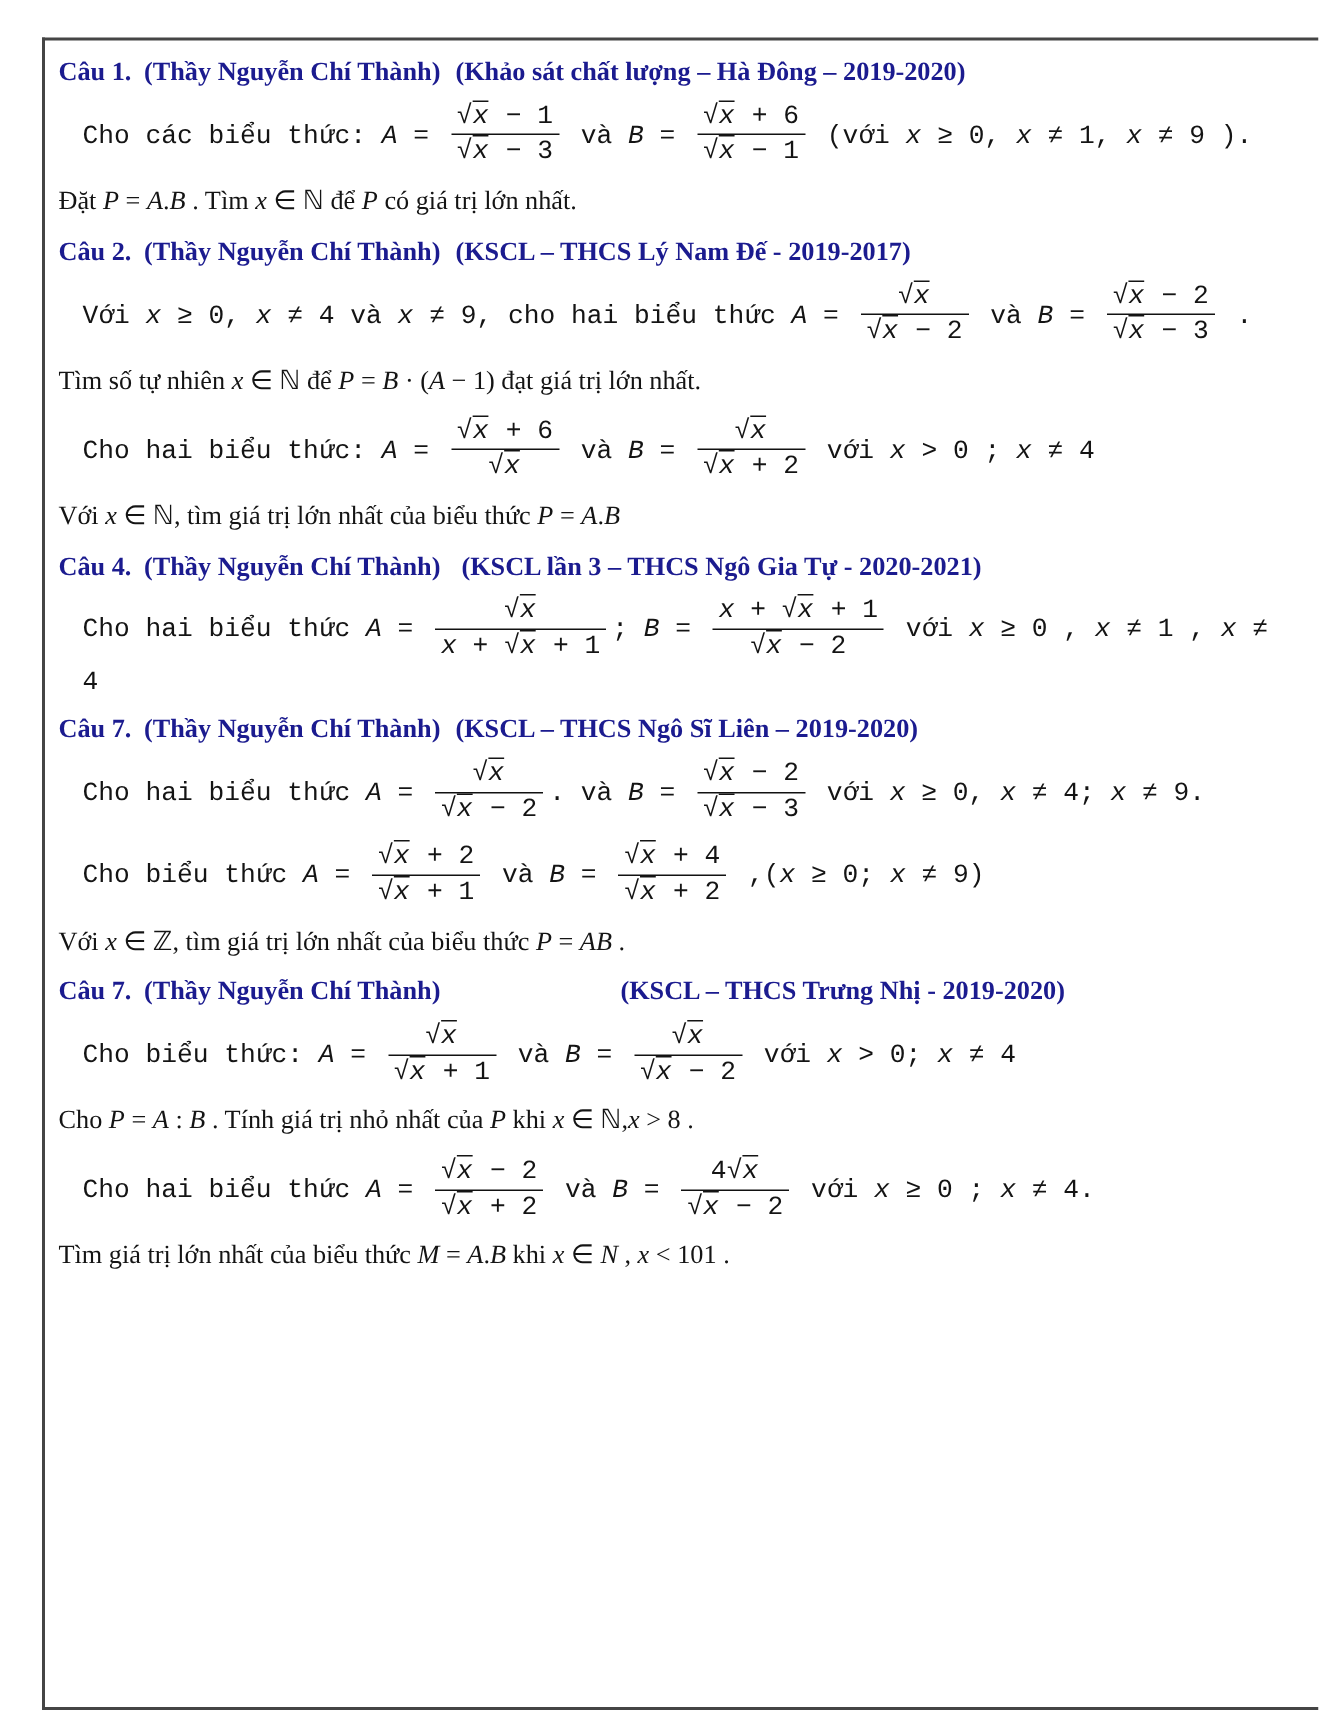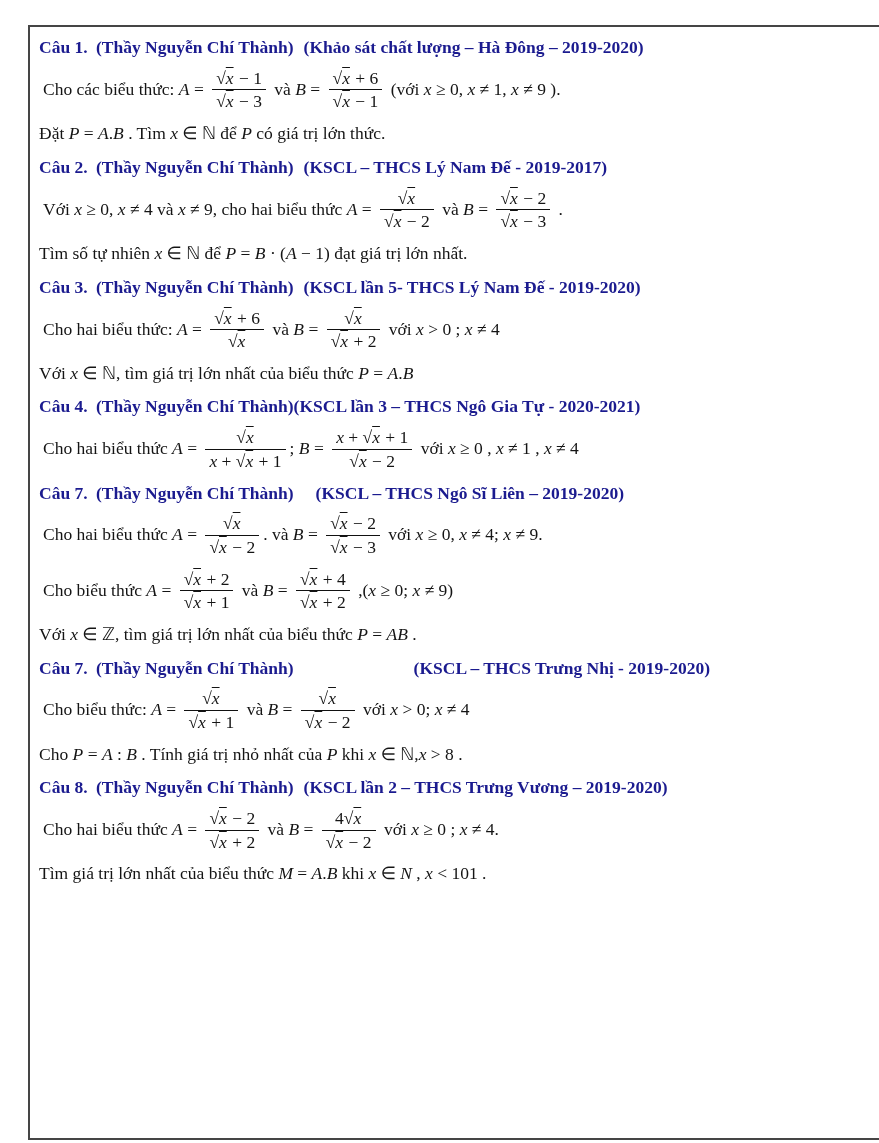--- a/index.html
+++ b/index.html
@@ -35,21 +35,21 @@
     margin:9px 0 2px 0;
     white-space:nowrap;
   }
   .p-label{margin-right:4px;}
   .p-source{display:inline-block;}
   .p-line{
     font-size:17.5px;
     line-height:1.3;
     margin:7px 0;
   }
-  .p-body{margin:8px 0 6px 4px;}
+  .p-body{margin:8px 0 6px 16px;font-family:Liberation Mono, monospace;}
   .p-task{margin:8px 0 12px 0;}
   .mi{font-style:italic;}
   .mtext{font-style:normal;}
   .frac{
     display:inline-block;
     vertical-align:middle;
     text-align:center;
     margin:2px 4px;
     line-height:1.12;
   }
@@ -62,49 +62,47 @@
 </style>
 </head>
 <body>
 
 <div class="page">
   <div class="frame">
     <div>
         <section class="problem">
           <div class="p-header"><span class="p-label">Câu 1. </span><span class="p-author">(Thầy Nguyễn Chí Thành)</span><span class="p-source" style="margin-left: 10px;">(Khảo sát chất lượng – Hà Đông – 2019-2020)</span></div>
           <div class="p-line p-body"><span class="mtext">Cho các biểu thức:  </span><span class="mi">A</span><span class="mtext"> = </span><span class="frac"><span class="fn"><span class="sq"><span class="sq-sign">√</span><span class="rad">x</span></span><span class="mtext"> − 1</span></span><span class="fd"><span class="sq"><span class="sq-sign">√</span><span class="rad">x</span></span><span class="mtext"> − 3</span></span></span><span class="mtext"> và </span><span class="mi">B</span><span class="mtext"> = </span><span class="frac"><span class="fn"><span class="sq"><span class="sq-sign">√</span><span class="rad">x</span></span><span class="mtext"> + 6</span></span><span class="fd"><span class="sq"><span class="sq-sign">√</span><span class="rad">x</span></span><span class="mtext"> − 1</span></span></span><span class="mtext"> (với </span><span class="mi">x</span><span class="mtext"> ≥ 0, </span><span class="mi">x</span><span class="mtext"> ≠ 1, </span><span class="mi">x</span><span class="mtext"> ≠ 9 ).</span></div>
-          <div class="p-line p-task"><span class="mtext">Đặt </span><span class="mi">P</span><span class="mtext"> = </span><span class="mi">A</span><span class="mtext">.</span><span class="mi">B</span><span class="mtext"> . Tìm </span><span class="mi">x</span><span class="mtext"> ∈ ℕ để </span><span class="mi">P</span><span class="mtext"> có giá trị lớn thức.</span></div>
+          <div class="p-line p-task"><span class="mtext">Đặt </span><span class="mi">P</span><span class="mtext"> = </span><span class="mi">A</span><span class="mtext">.</span><span class="mi">B</span><span class="mtext"> . Tìm </span><span class="mi">x</span><span class="mtext"> ∈ ℕ để </span><span class="mi">P</span><span class="mtext"> có giá trị lớn nhất.</span></div>
         </section>
         <section class="problem">
           <div class="p-header"><span class="p-label">Câu 2. </span><span class="p-author">(Thầy Nguyễn Chí Thành)</span><span class="p-source" style="margin-left: 10px;">(KSCL – THCS Lý Nam Đế - 2019-2017)</span></div>
           <div class="p-line p-body"><span class="mtext">Với </span><span class="mi">x</span><span class="mtext"> ≥ 0, </span><span class="mi">x</span><span class="mtext"> ≠ 4 và </span><span class="mi">x</span><span class="mtext"> ≠ 9, cho hai biểu thức </span><span class="mi">A</span><span class="mtext"> = </span><span class="frac"><span class="fn"><span class="sq"><span class="sq-sign">√</span><span class="rad">x</span></span></span><span class="fd"><span class="sq"><span class="sq-sign">√</span><span class="rad">x</span></span><span class="mtext"> − 2</span></span></span><span class="mtext"> và </span><span class="mi">B</span><span class="mtext"> = </span><span class="frac"><span class="fn"><span class="sq"><span class="sq-sign">√</span><span class="rad">x</span></span><span class="mtext"> − 2</span></span><span class="fd"><span class="sq"><span class="sq-sign">√</span><span class="rad">x</span></span><span class="mtext"> − 3</span></span></span><span class="mtext"> .</span></div>
           <div class="p-line p-task"><span class="mtext">Tìm số tự nhiên </span><span class="mi">x</span><span class="mtext"> ∈ ℕ để </span><span class="mi">P</span><span class="mtext"> = </span><span class="mi">B</span><span class="mtext"> · (</span><span class="mi">A</span><span class="mtext"> − 1) đạt giá trị lớn nhất.</span></div>
         </section>
         <section class="problem">
-          <div class="p-header"><span class="p-label">Câu 3. </span><span class="p-author">(Thầy Nguyễn Chí Thành)</span><span class="p-source" style="margin-left: 10px;">(KSCL lần 5- THCS Lý Nam Đế - 2019-2020)</span></div>
           <div class="p-line p-body"><span class="mtext">Cho hai biểu thức: </span><span class="mi">A</span><span class="mtext"> = </span><span class="frac"><span class="fn"><span class="sq"><span class="sq-sign">√</span><span class="rad">x</span></span><span class="mtext"> + 6</span></span><span class="fd"><span class="sq"><span class="sq-sign">√</span><span class="rad">x</span></span></span></span><span class="mtext"> và </span><span class="mi">B</span><span class="mtext"> = </span><span class="frac"><span class="fn"><span class="sq"><span class="sq-sign">√</span><span class="rad">x</span></span></span><span class="fd"><span class="sq"><span class="sq-sign">√</span><span class="rad">x</span></span><span class="mtext"> + 2</span></span></span><span class="mtext"> với </span><span class="mi">x</span><span class="mtext"> &gt; 0 ; </span><span class="mi">x</span><span class="mtext"> ≠ 4</span></div>
           <div class="p-line p-task"><span class="mtext">Với </span><span class="mi">x</span><span class="mtext"> ∈ ℕ, tìm giá trị lớn nhất của biểu thức </span><span class="mi">P</span><span class="mtext"> = </span><span class="mi">A</span><span class="mtext">.</span><span class="mi">B</span></div>
         </section>
         <section class="problem">
-          <div class="p-header"><span class="p-label">Câu 4. </span><span class="p-author">(Thầy Nguyễn Chí Thành)</span><span class="p-source" style="margin-left: 0; text-align: right;">(KSCL lần 3 – THCS Ngô Gia Tự - 2020-2021)</span></div>
+          <div class="p-header"><span class="p-label">Câu 4. </span><span class="p-author">(Thầy Nguyễn Chí Thành)</span><span class="p-source" style="margin-left: 14px; text-align: right;">(KSCL lần 3 – THCS Ngô Gia Tự - 2020-2021)</span></div>
           <div class="p-line p-body"><span class="mtext">Cho hai biểu thức </span><span class="mi">A</span><span class="mtext"> = </span><span class="frac"><span class="fn"><span class="sq"><span class="sq-sign">√</span><span class="rad">x</span></span></span><span class="fd"><span class="mi">x</span><span class="mtext"> + </span><span class="sq"><span class="sq-sign">√</span><span class="rad">x</span></span><span class="mtext"> + 1</span></span></span><span class="mtext">;  </span><span class="mi">B</span><span class="mtext"> = </span><span class="frac"><span class="fn"><span class="mi">x</span><span class="mtext"> + </span><span class="sq"><span class="sq-sign">√</span><span class="rad">x</span></span><span class="mtext"> + 1</span></span><span class="fd"><span class="sq"><span class="sq-sign">√</span><span class="rad">x</span></span><span class="mtext"> − 2</span></span></span><span class="mtext"> với </span><span class="mi">x</span><span class="mtext"> ≥ 0 , </span><span class="mi">x</span><span class="mtext"> ≠ 1 , </span><span class="mi">x</span><span class="mtext"> ≠ 4</span></div>
         </section>
         <section class="problem">
-          <div class="p-header"><span class="p-label">Câu 7. </span><span class="p-author">(Thầy Nguyễn Chí Thành)</span><span class="p-source" style="margin-left: 22px;">(KSCL – THCS Ngô Sĩ Liên – 2019-2020)</span></div>
+          <div class="p-header"><span class="p-label">Câu 7. </span><span class="p-author">(Thầy Nguyễn Chí Thành)</span><span class="p-source" style="margin-left: 10px;">(KSCL – THCS Ngô Sĩ Liên – 2019-2020)</span></div>
           <div class="p-line p-body"><span class="mtext">Cho hai biểu thức </span><span class="mi">A</span><span class="mtext"> = </span><span class="frac"><span class="fn"><span class="sq"><span class="sq-sign">√</span><span class="rad">x</span></span></span><span class="fd"><span class="sq"><span class="sq-sign">√</span><span class="rad">x</span></span><span class="mtext"> − 2</span></span></span><span class="mtext">. và </span><span class="mi">B</span><span class="mtext"> = </span><span class="frac"><span class="fn"><span class="sq"><span class="sq-sign">√</span><span class="rad">x</span></span><span class="mtext"> − 2</span></span><span class="fd"><span class="sq"><span class="sq-sign">√</span><span class="rad">x</span></span><span class="mtext"> − 3</span></span></span><span class="mtext"> với </span><span class="mi">x</span><span class="mtext"> ≥ 0, </span><span class="mi">x</span><span class="mtext"> ≠ 4; </span><span class="mi">x</span><span class="mtext"> ≠ 9.</span></div>
         </section>
         <section class="problem">
           <div class="p-line p-body"><span class="mtext">Cho biểu thức </span><span class="mi">A</span><span class="mtext"> = </span><span class="frac"><span class="fn"><span class="sq"><span class="sq-sign">√</span><span class="rad">x</span></span><span class="mtext"> + 2</span></span><span class="fd"><span class="sq"><span class="sq-sign">√</span><span class="rad">x</span></span><span class="mtext"> + 1</span></span></span><span class="mtext"> và </span><span class="mi">B</span><span class="mtext"> = </span><span class="frac"><span class="fn"><span class="sq"><span class="sq-sign">√</span><span class="rad">x</span></span><span class="mtext"> + 4</span></span><span class="fd"><span class="sq"><span class="sq-sign">√</span><span class="rad">x</span></span><span class="mtext"> + 2</span></span></span><span class="mtext"> ,(</span><span class="mi">x</span><span class="mtext"> ≥ 0;  </span><span class="mi">x</span><span class="mtext"> ≠ 9)</span></div>
           <div class="p-line p-task"><span class="mtext">Với </span><span class="mi">x</span><span class="mtext"> ∈ ℤ, tìm giá trị lớn nhất của biểu thức </span><span class="mi">P</span><span class="mtext"> = </span><span class="mi">AB</span><span class="mtext"> .</span></div>
         </section>
         <section class="problem">
           <div class="p-header"><span class="p-label">Câu 7. </span><span class="p-author">(Thầy Nguyễn Chí Thành)</span><span class="p-source" style="margin-left: 120px;">(KSCL – THCS Trưng Nhị - 2019-2020)</span></div>
           <div class="p-line p-body"><span class="mtext">Cho biểu thức: </span><span class="mi">A</span><span class="mtext"> = </span><span class="frac"><span class="fn"><span class="sq"><span class="sq-sign">√</span><span class="rad">x</span></span></span><span class="fd"><span class="sq"><span class="sq-sign">√</span><span class="rad">x</span></span><span class="mtext"> + 1</span></span></span><span class="mtext"> và </span><span class="mi">B</span><span class="mtext"> = </span><span class="frac"><span class="fn"><span class="sq"><span class="sq-sign">√</span><span class="rad">x</span></span></span><span class="fd"><span class="sq"><span class="sq-sign">√</span><span class="rad">x</span></span><span class="mtext"> − 2</span></span></span><span class="mtext"> với </span><span class="mi">x</span><span class="mtext"> &gt; 0; </span><span class="mi">x</span><span class="mtext"> ≠ 4</span></div>
           <div class="p-line p-task"><span class="mtext">Cho </span><span class="mi">P</span><span class="mtext"> = </span><span class="mi">A</span><span class="mtext"> : </span><span class="mi">B</span><span class="mtext"> . Tính giá trị nhỏ nhất của </span><span class="mi">P</span><span class="mtext"> khi </span><span class="mi">x</span><span class="mtext"> ∈ ℕ,</span><span class="mi">x</span><span class="mtext"> &gt; 8 .</span></div>
         </section>
         <section class="problem">
-          <div class="p-header"><span class="p-label">Câu 8. </span><span class="p-author">(Thầy Nguyễn Chí Thành)</span><span class="p-source" style="margin-left: 10px;">(KSCL lần 2 – THCS Trưng Vương – 2019-2020)</span></div>
           <div class="p-line p-body"><span class="mtext">Cho hai biểu thức </span><span class="mi">A</span><span class="mtext"> = </span><span class="frac"><span class="fn"><span class="sq"><span class="sq-sign">√</span><span class="rad">x</span></span><span class="mtext"> − 2</span></span><span class="fd"><span class="sq"><span class="sq-sign">√</span><span class="rad">x</span></span><span class="mtext"> + 2</span></span></span><span class="mtext"> và </span><span class="mi">B</span><span class="mtext"> = </span><span class="frac"><span class="fn"><span class="mtext">4</span><span class="sq"><span class="sq-sign">√</span><span class="rad">x</span></span></span><span class="fd"><span class="sq"><span class="sq-sign">√</span><span class="rad">x</span></span><span class="mtext"> − 2</span></span></span><span class="mtext"> với </span><span class="mi">x</span><span class="mtext"> ≥ 0 ; </span><span class="mi">x</span><span class="mtext"> ≠ 4.</span></div>
           <div class="p-line p-task"><span class="mtext">Tìm giá trị lớn nhất của biểu thức </span><span class="mi">M</span><span class="mtext"> = </span><span class="mi">A</span><span class="mtext">.</span><span class="mi">B</span><span class="mtext"> khi </span><span class="mi">x</span><span class="mtext"> ∈ </span><span class="mi">N</span><span class="mtext"> , </span><span class="mi">x</span><span class="mtext"> &lt; 101 .</span></div>
         </section>
       </div>
   </div>
 </div>
 
 </body></html>

